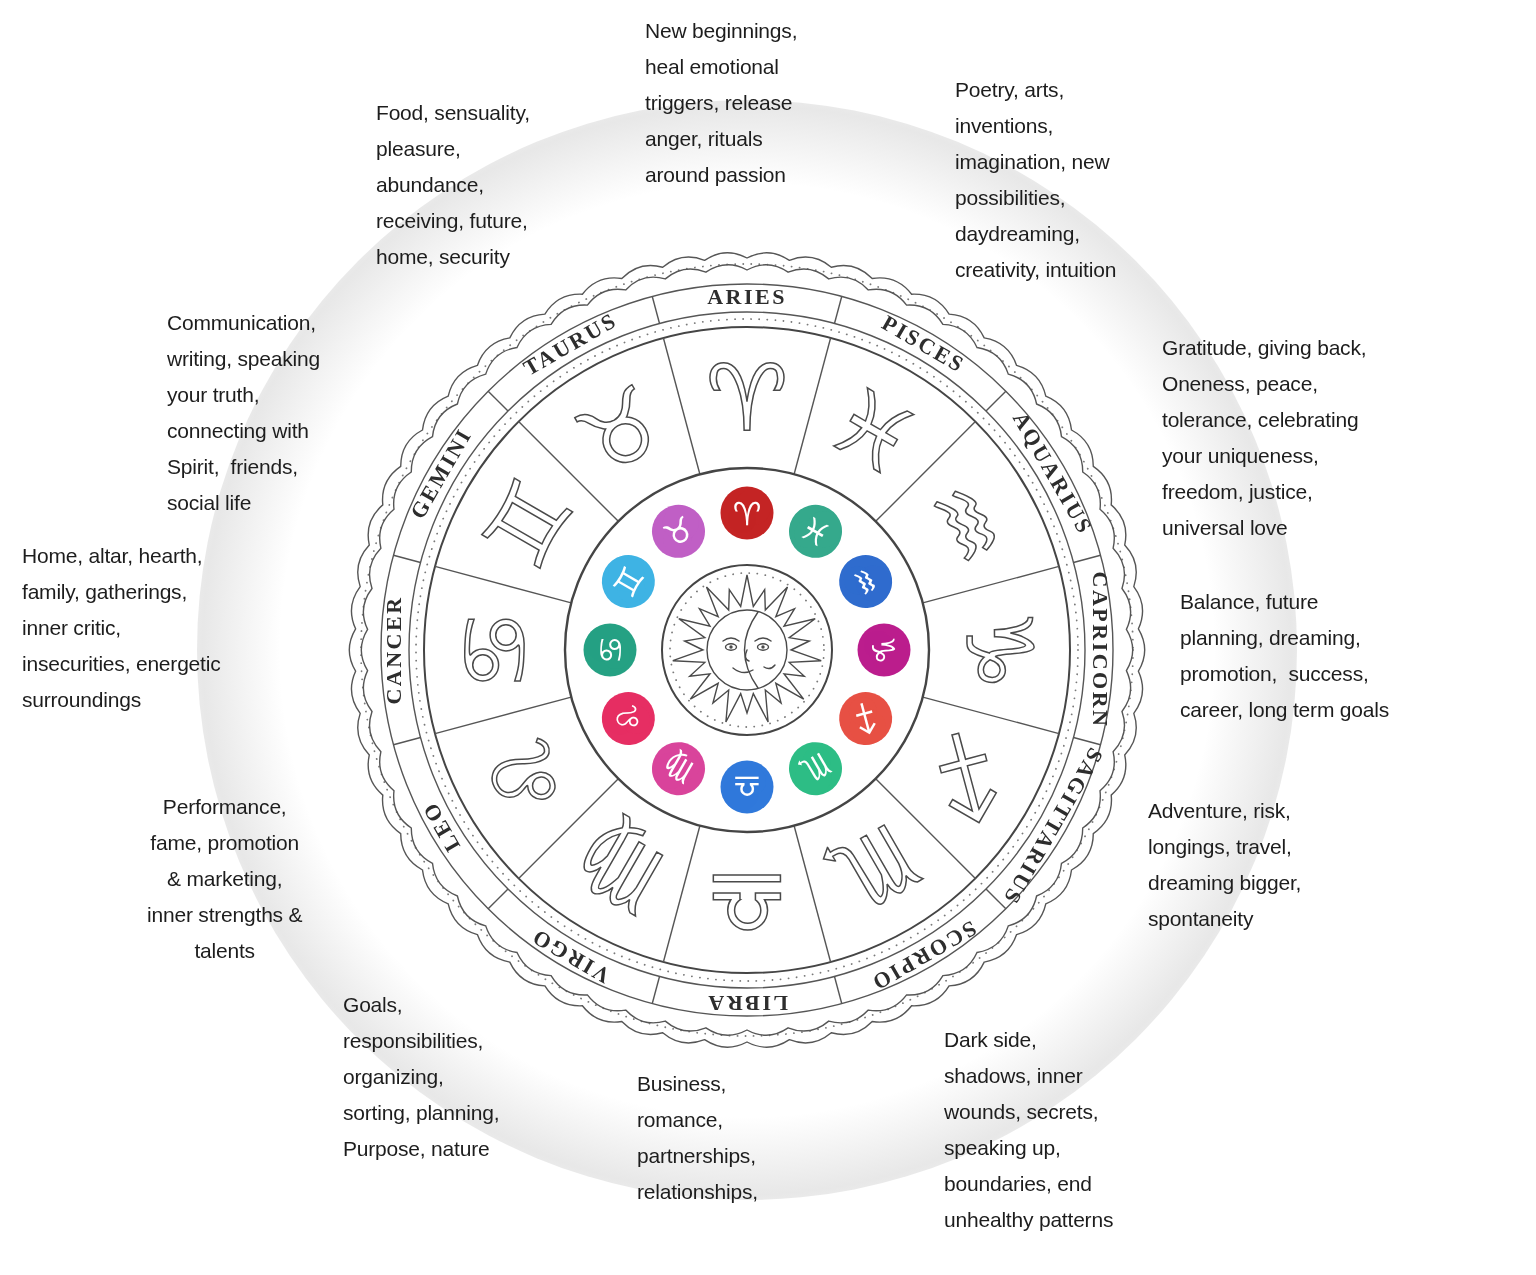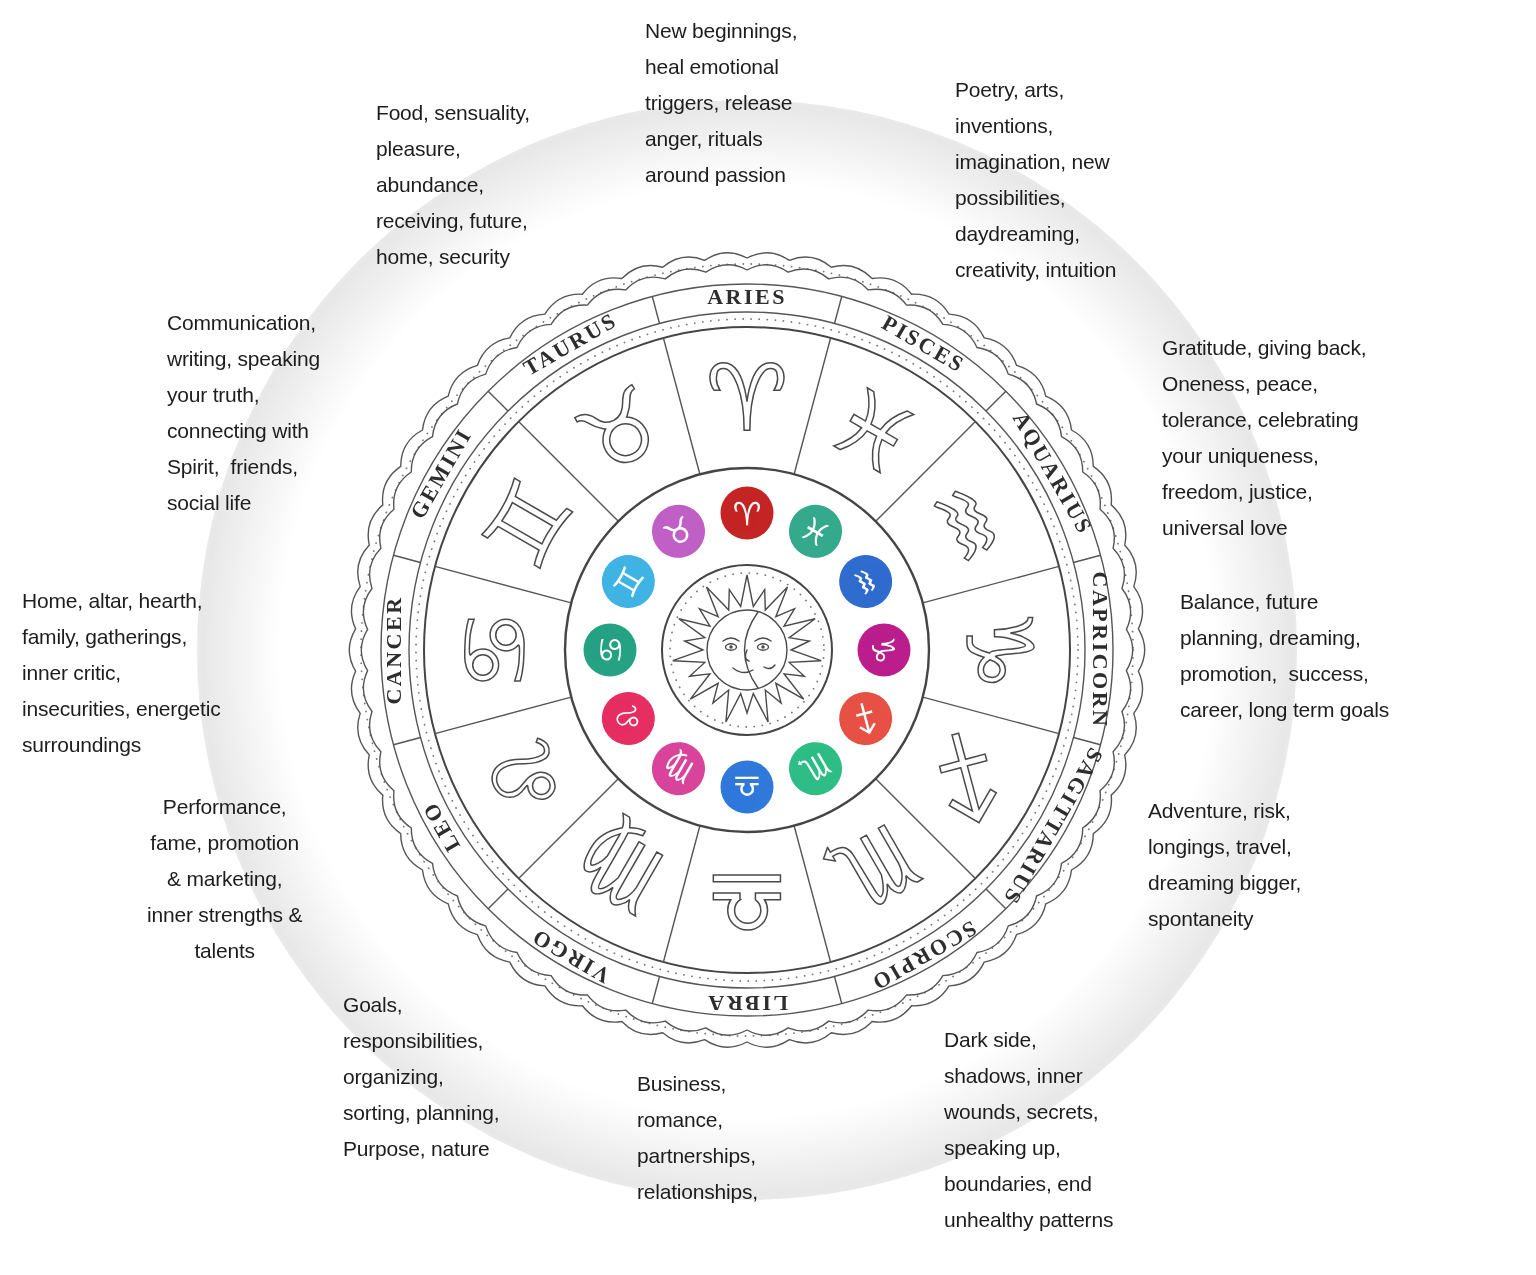--- a/index.html
+++ b/index.html
@@ -5,21 +5,21 @@
   html,body{margin:0;padding:0;background:#ffffff;}
   .page{position:relative;width:1536px;height:1275px;background:#ffffff;overflow:hidden;
         font-family:"Liberation Sans",sans-serif;}
   .halo{position:absolute;left:197px;top:100px;width:1100px;height:1100px;border-radius:50%;
         background:radial-gradient(circle, rgba(0,0,0,0) 60%, rgba(110,110,110,0.16) 70%, rgba(110,110,110,0) 79%);}
   .lbl{position:absolute;font-size:21px;line-height:36px;color:#1d1d1d;letter-spacing:-0.2px;
        white-space:pre-wrap;}
   .p-aries      {left:645px;  top:13px;}
   .p-taurus     {left:376px;  top:95px;}
   .p-gemini     {left:167px;  top:305px;}
-  .p-cancer     {left:22px;   top:538px;margin-top:45px;}
+  .p-cancer     {left:22px;   top:538px;}
   .p-leo        {left:147px;  top:789px;text-align:center;}
   .p-virgo      {left:343px;  top:987px;}
   .p-libra      {left:637px;  top:1066px;}
   .p-scorpio    {left:944px;  top:1022px;}
   .p-sagittarius{left:1148px; top:793px;}
   .p-capricorn  {left:1180px; top:584px;}
   .p-aquarius   {left:1162px; top:306px;margin-top:24px;}
   .p-pisces     {left:955px;  top:72px;}
   #wheel{position:absolute;left:339px;top:242px;width:816px;height:816px;}
   .ln {fill:none;stroke:#565656;stroke-width:1.4;}

